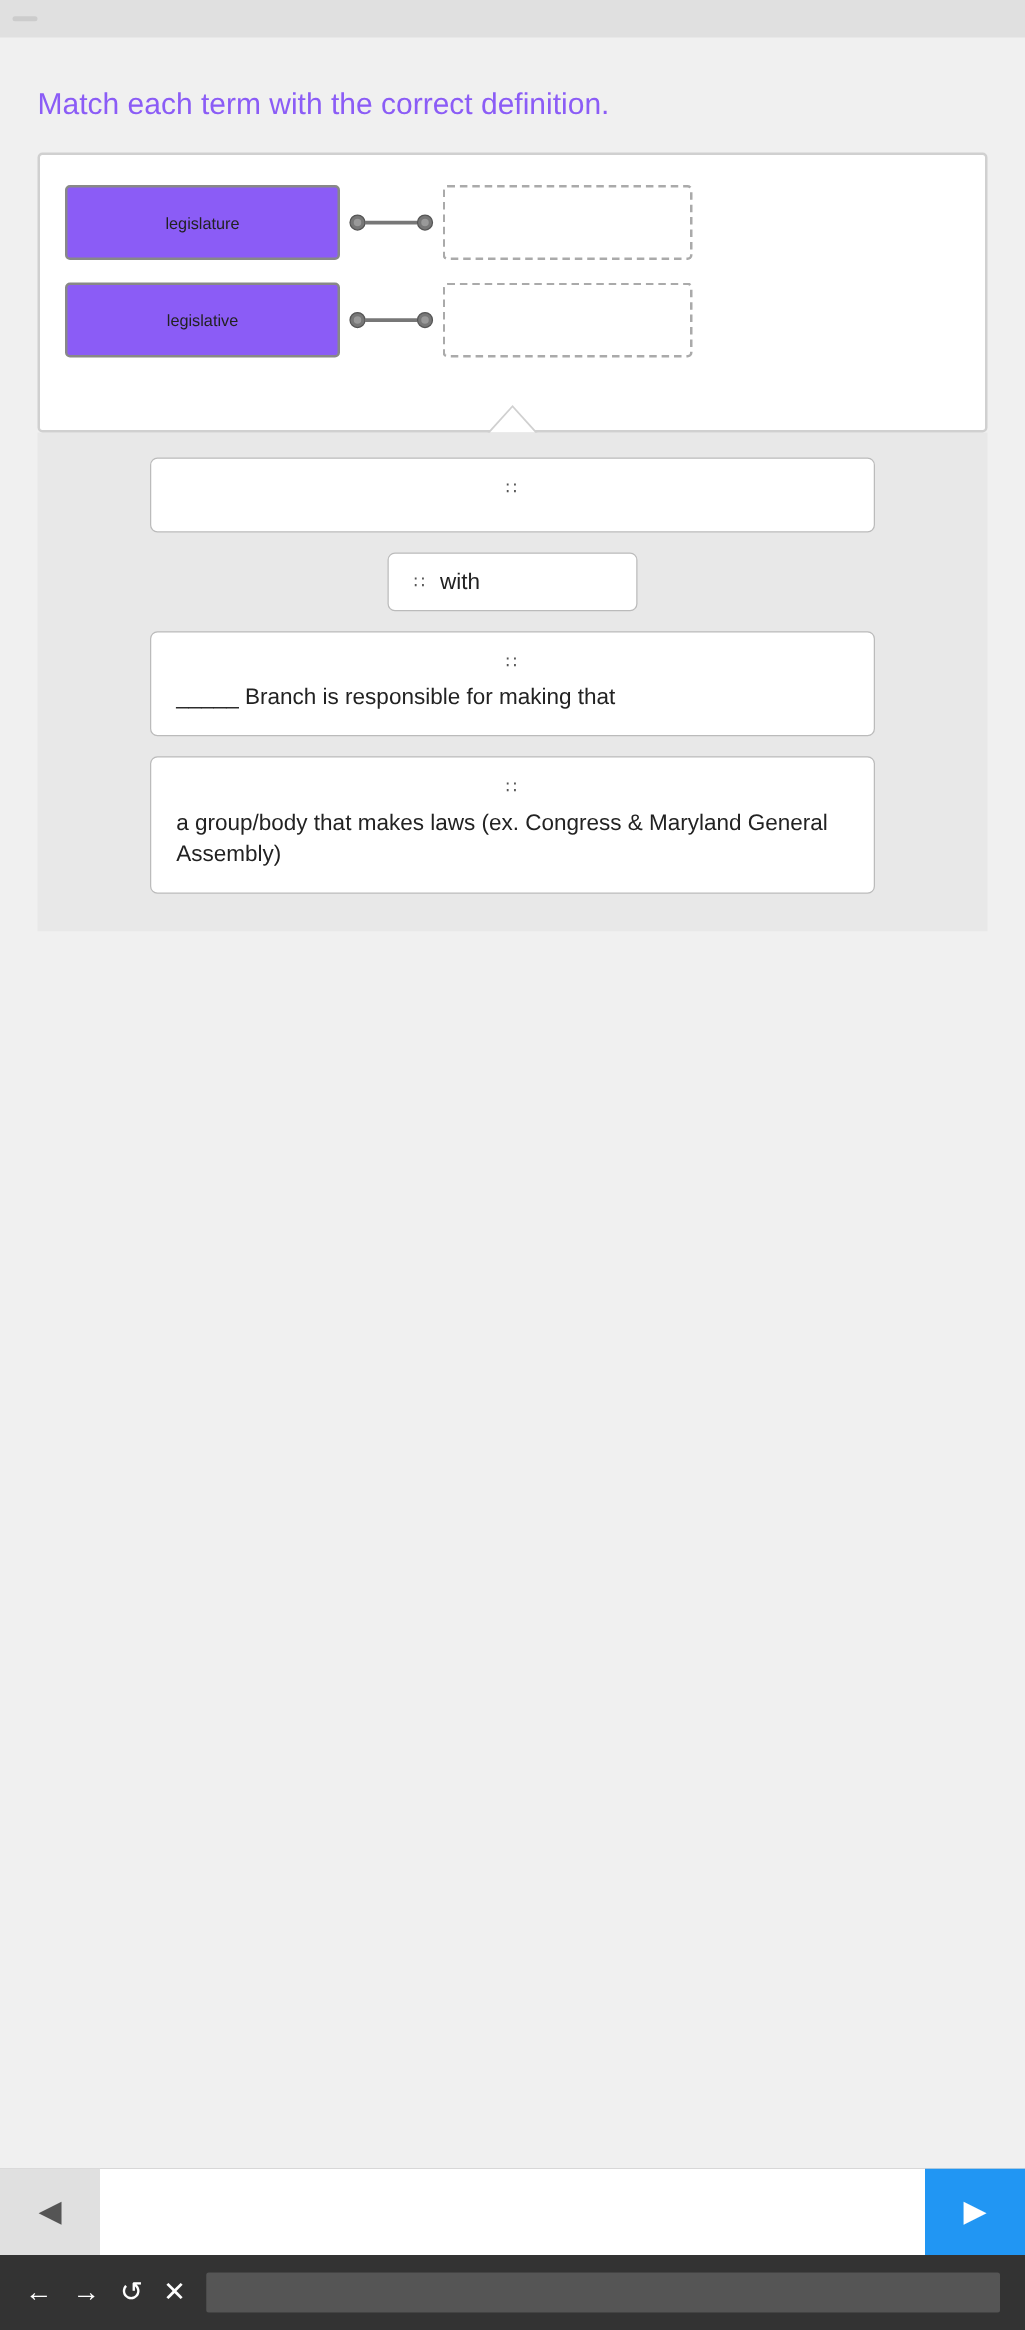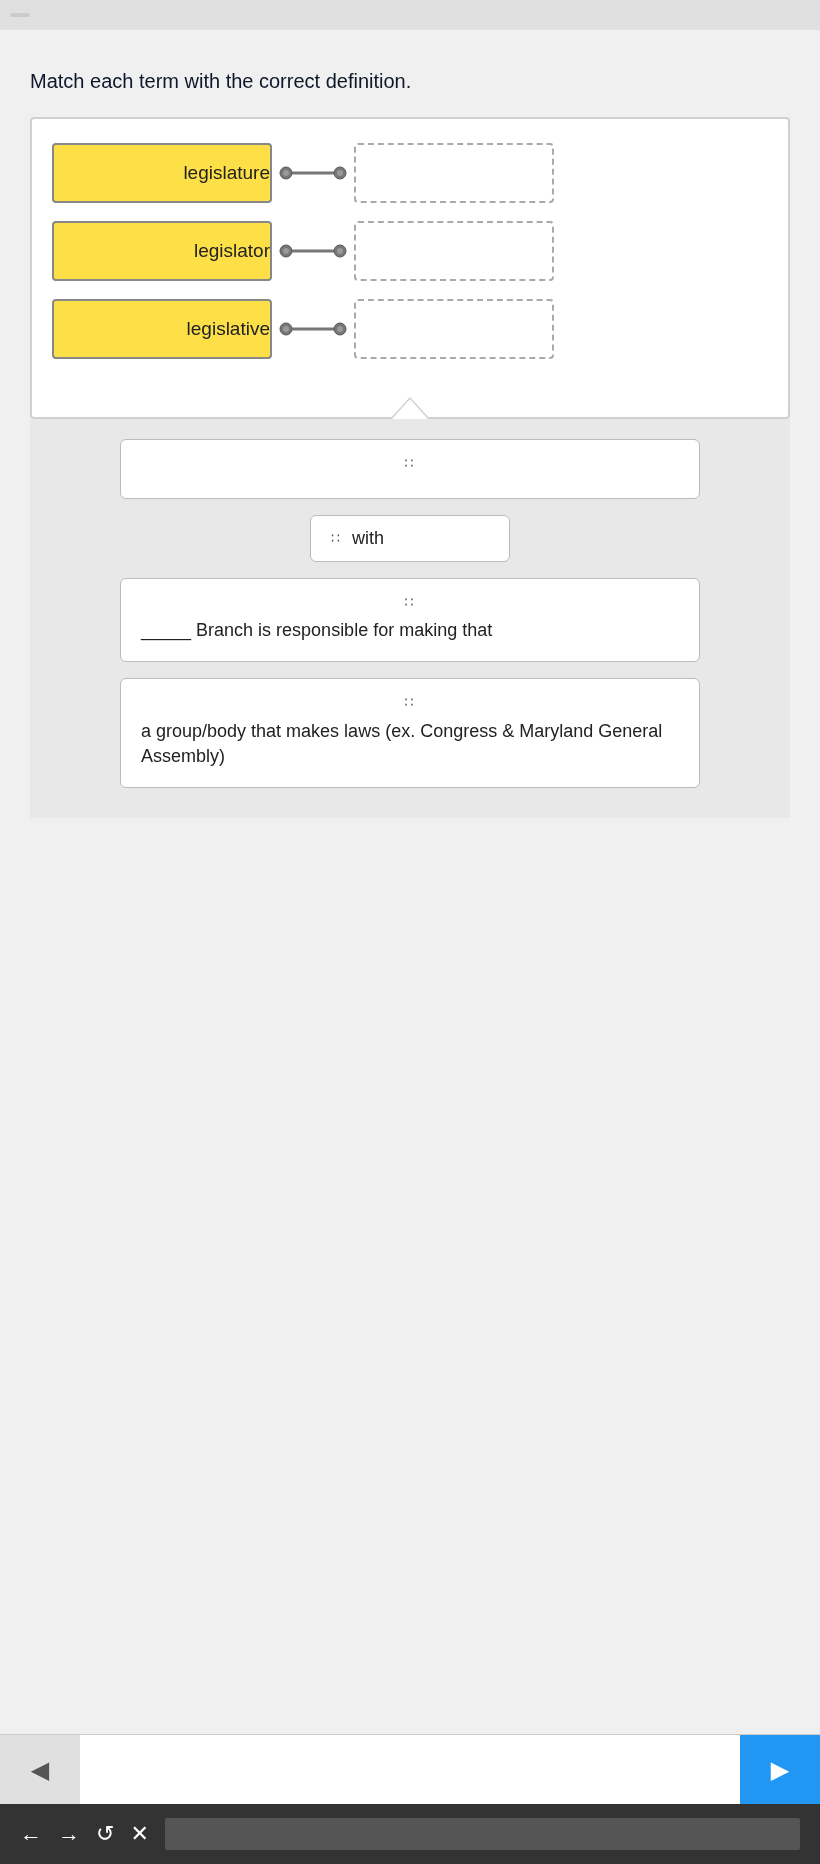--- a/index.html
+++ b/index.html
@@ -26,22 +26,22 @@
       font-size: 12px;
       cursor: pointer;
       border-radius: 2px;
     }
 
     .main-content {
       padding: 40px 30px 20px 30px;
     }
 
     .instruction {
-      font-size: 20px;
-      color: #0f172a;
+      font-size: 24px;
+      color: #8b5cf6;
       margin-bottom: 24px;
     }
 
     .match-container {
       background: #fff;
       border: 2px solid #d0d0d0;
       border-radius: 4px;
       padding: 24px 20px 40px 20px;
       margin-bottom: 0;
       position: relative;
@@ -53,24 +53,24 @@
       margin-bottom: 18px;
     }
 
     .term-box {
       width: 220px;
       height: 60px;
       border: 2px solid #888;
       border-radius: 4px;
       display: flex;
       align-items: center;
-      justify-content: flex-end;
-      font-size: 19px;
+      justify-content: center;
+      font-size: 13px;
       color: #222;
-      background: #fde047;
+      background: #8b5cf6;
       flex-shrink: 0;
     }
 
     .connector {
       display: flex;
       align-items: center;
       margin: 0 6px;
       flex-shrink: 0;
     }
 
@@ -255,35 +255,20 @@
           <circle cx="8" cy="10" r="6" fill="#777" stroke="#555" stroke-width="1"></circle>
           <circle cx="8" cy="10" r="3" fill="#999"></circle>
           <line x1="14" y1="10" x2="56" y2="10" stroke="#777" stroke-width="3"></line>
           <circle cx="62" cy="10" r="6" fill="#777" stroke="#555" stroke-width="1"></circle>
           <circle cx="62" cy="10" r="3" fill="#999"></circle>
         </svg>
       </div>
       <div class="dashed-box"></div>
     </div>
 
-    <div class="match-row">
-      <div class="term-box">
-        <span>legislator</span>
-      </div>
-      <div class="connector">
-        <svg viewBox="0 0 70 20">
-          <circle cx="8" cy="10" r="6" fill="#777" stroke="#555" stroke-width="1"></circle>
-          <circle cx="8" cy="10" r="3" fill="#999"></circle>
-          <line x1="14" y1="10" x2="56" y2="10" stroke="#777" stroke-width="3"></line>
-          <circle cx="62" cy="10" r="6" fill="#777" stroke="#555" stroke-width="1"></circle>
-          <circle cx="62" cy="10" r="3" fill="#999"></circle>
-        </svg>
-      </div>
-      <div class="dashed-box"></div>
-    </div>
 
 
     <div class="match-row">
       <div class="term-box">
         <span>legislative</span>
       </div>
       <div class="connector">
         <svg viewBox="0 0 70 20">
           <circle cx="8" cy="10" r="6" fill="#777" stroke="#555" stroke-width="1"></circle>
           <circle cx="8" cy="10" r="3" fill="#999"></circle>

